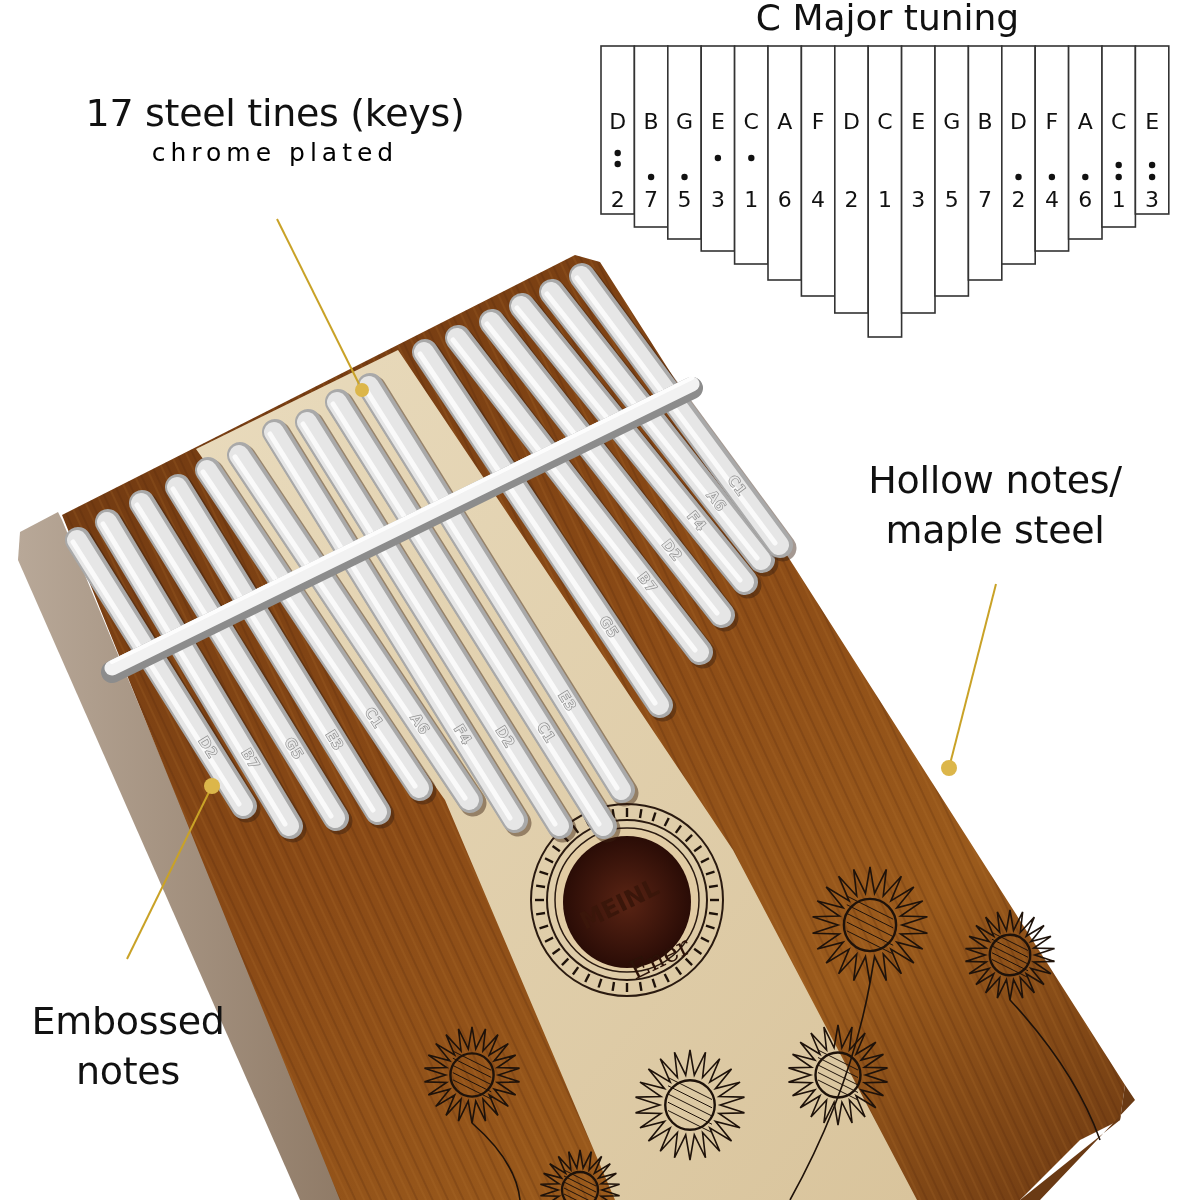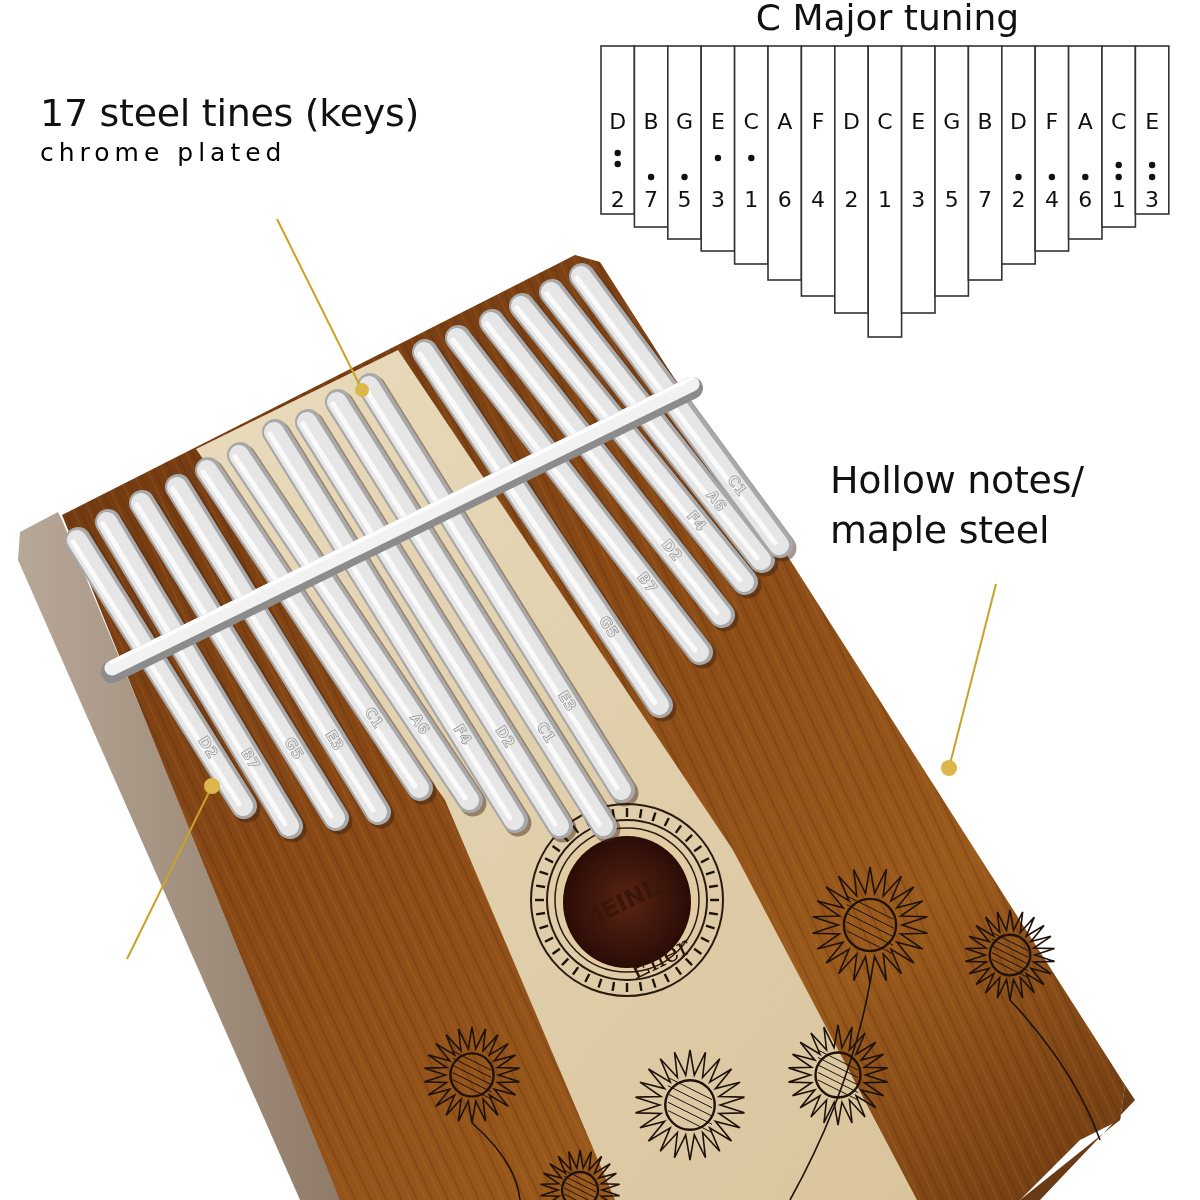--- a/index.html
+++ b/index.html
@@ -1,18 +1,18 @@
 <!DOCTYPE html>
 <html><head>
 <meta charset="utf-8">
 <style>
   html, body { margin: 0; padding: 0; background: #ffffff; }
   #stage { position: relative; width: 1200px; height: 1200px; overflow: hidden; background: #ffffff; font-family: "DejaVu Sans", sans-serif; }
   svg#art { position: absolute; left: 0; top: 0; }
-  .label { position: absolute; color: #111111; }
+  .label { position: absolute; color: #111111; text-align: center; }
   .lbl-main { font-size: 38px; font-weight: 500; line-height: 50px; letter-spacing: -0.3px; }
   .lbl-sub { font-size: 25px; letter-spacing: 5px; line-height: 30px; color: #000000; }
   #tines-label { left: 40px; top: 88px; width: 470px; }
   #body-label { left: 830px; top: 455px; width: 330px; }
   #notes-label { left: 0px; top: 996px; width: 256px; }
   #tuning-title { position: absolute; left: 600px; top: -4px; width: 575px; text-align: center; font-size: 36px; font-weight: 500; color: #111; line-height: 44px; }
   .tk-note { font-family: "DejaVu Sans", sans-serif; font-size: 22px; fill: #111; text-anchor: middle; }
   .tk-num { font-family: "DejaVu Sans", sans-serif; font-size: 22px; fill: #111; text-anchor: middle; }
   .emb { font-family: "DejaVu Sans", sans-serif; font-size: 15px; fill: #e9e9e9; stroke: #8a8a8a; stroke-width: 0.6; font-weight: bold; }
 </style>
@@ -412,13 +412,17 @@
   <div id="tuning-title">C Major tuning</div>
 
   <div class="label" id="tines-label">
     <div class="lbl-main">17 steel tines (keys)</div>
     <div class="lbl-sub">chrome plated</div>
   </div>
   <div class="label" id="body-label">
     <div class="lbl-main">Hollow notes/</div>
     <div class="lbl-main">maple steel</div>
   </div>
+  <div class="label" id="notes-label">
+    <div class="lbl-main">Embossed</div>
+    <div class="lbl-main">notes</div>
+  </div>
 </div>
 
 </body></html>

